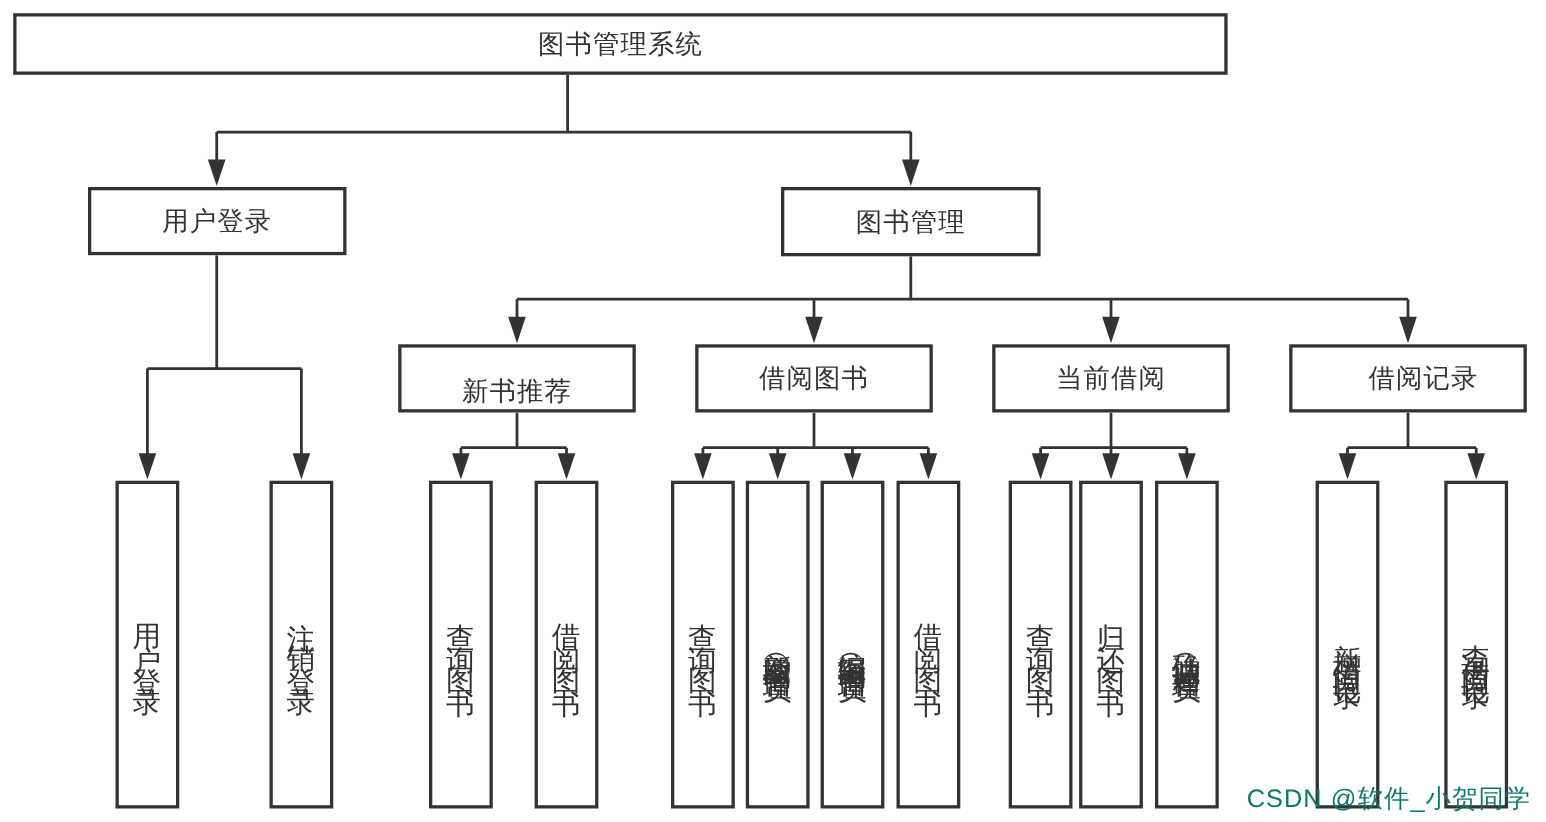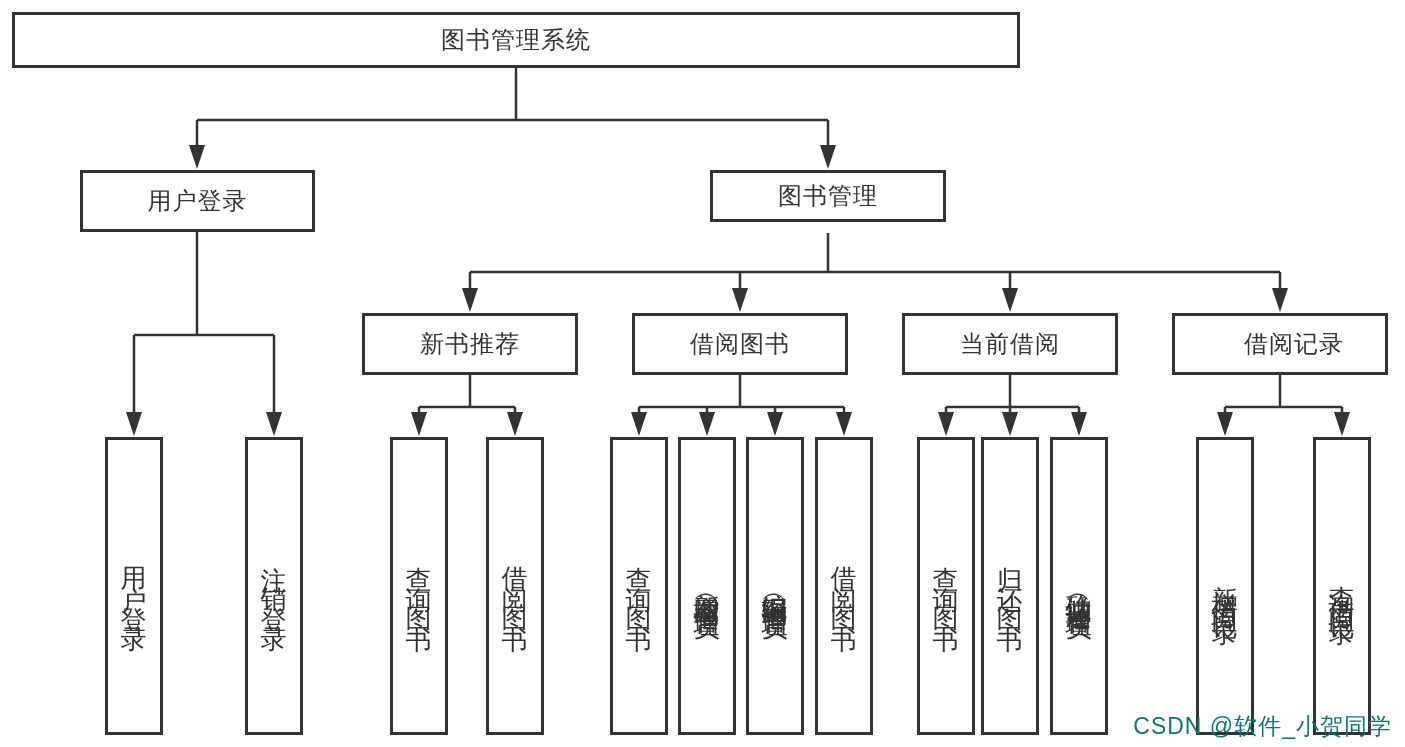--- a/index.html
+++ b/index.html
@@ -19,25 +19,25 @@
     font-size:26px; line-height:1;
   }
   .ls4 span { letter-spacing:20px; }
   .ls6 span { letter-spacing:7px; }
   .ls9 span { letter-spacing:3px; }
   .watermark {
     position:absolute; right:13px; bottom:5px;
     font-size:23px; color:#0f766e; letter-spacing:1px; white-space:nowrap;
   }
   
-  #n-root { left:12px;  top:12px;  width:1008px; height:56px; }
+  #n-root { left:12px;  top:12px;  width:1104px; height:56px; }
   #n-login{ left:80px;  top:170px; width:235px;  height:62px; }
-  #n-mgmt { left:710px; top:170px; width:236px;  height:52px;align-items:center; }
+  #n-mgmt { left:710px; top:170px; width:236px;  height:63px;align-items:center; }
   .l3 { width:216px; height:62px; top:313px; }
-  #n-s0 { left:362px; }  #n-s1 { left:632px; }
+  #n-s0 { left:362px;align-items:flex-end; }  #n-s1 { left:632px; }
   #n-s2 { left:902px; }  #n-s3 { left:1172px;padding-left:28px; }
   .l4 { width:58px; height:298px; top:437px; }
   #n-b0c0 { left:105px; }  #n-b0c1 { left:245px; }
   #n-s0c0 { left:390px; }  #n-s0c1 { left:486px; }
   #n-s1c0 { left:610px; }  #n-s1c1 { left:678px; }
   #n-s1c2 { left:746px; }  #n-s1c3 { left:815px; }
   #n-s2c0 { left:917px; }  #n-s2c1 { left:981px; }  #n-s2c2 { left:1050px; }
   #n-s3c0 { left:1196px; } #n-s3c1 { left:1313px; }
 </style>
 </head>

